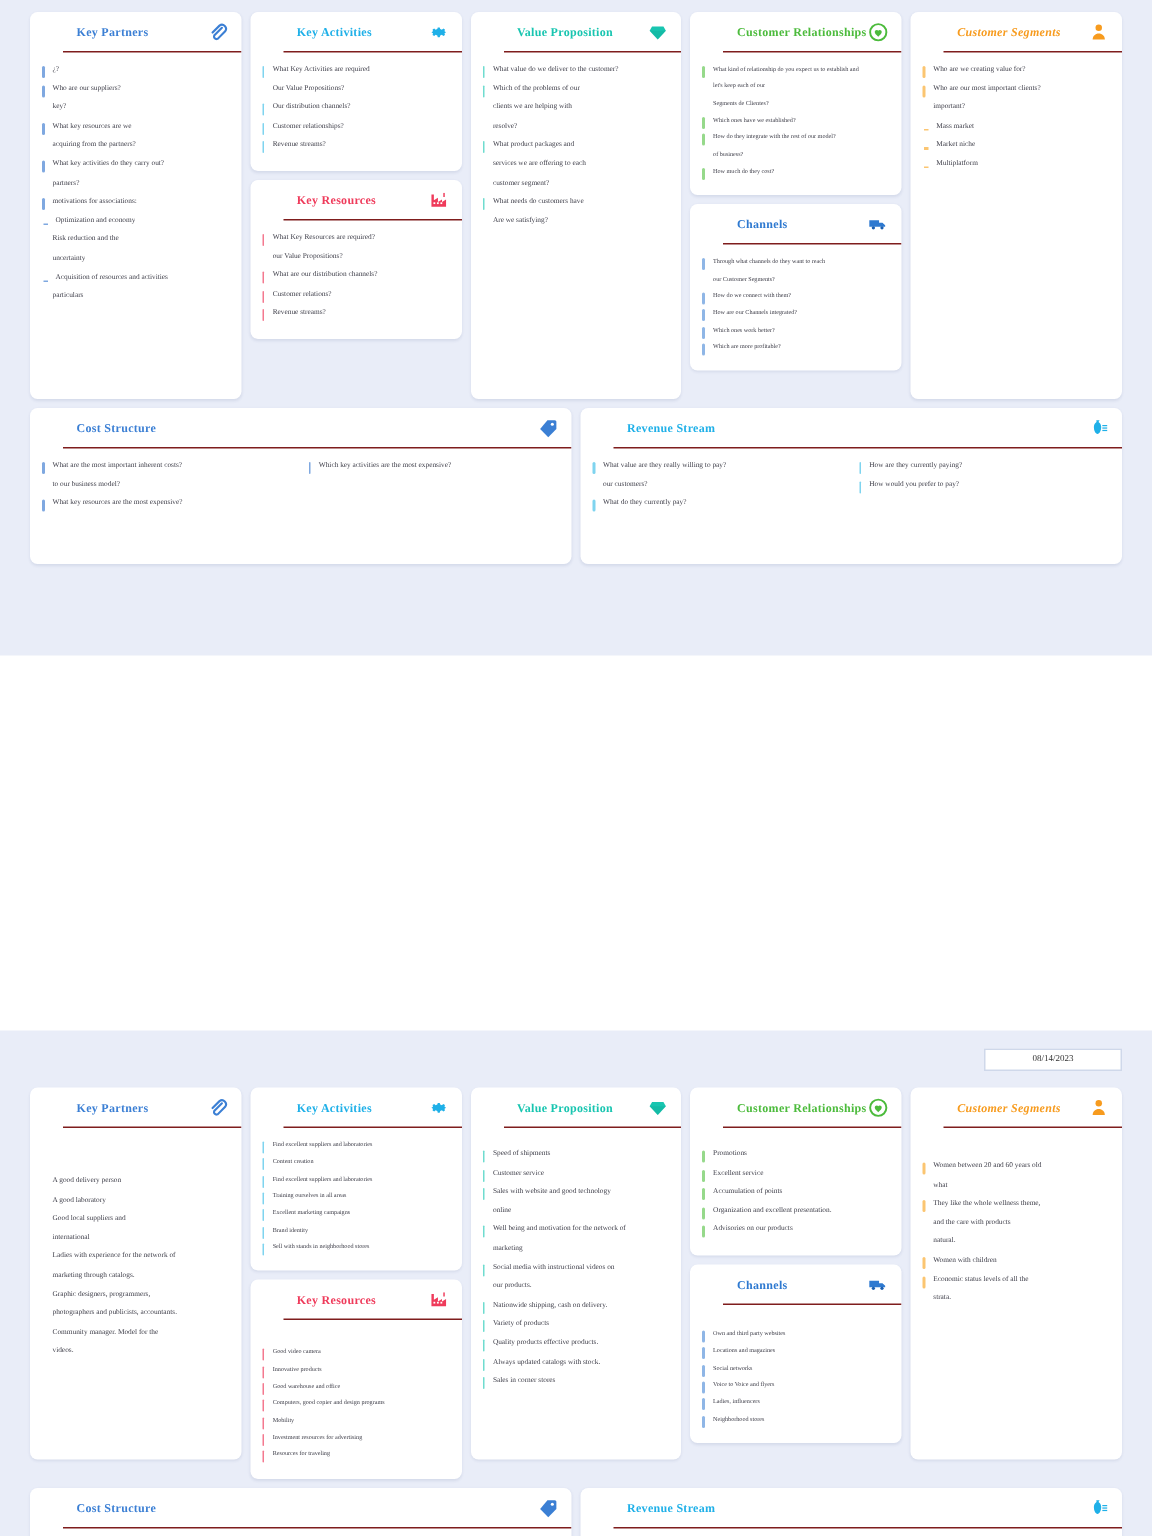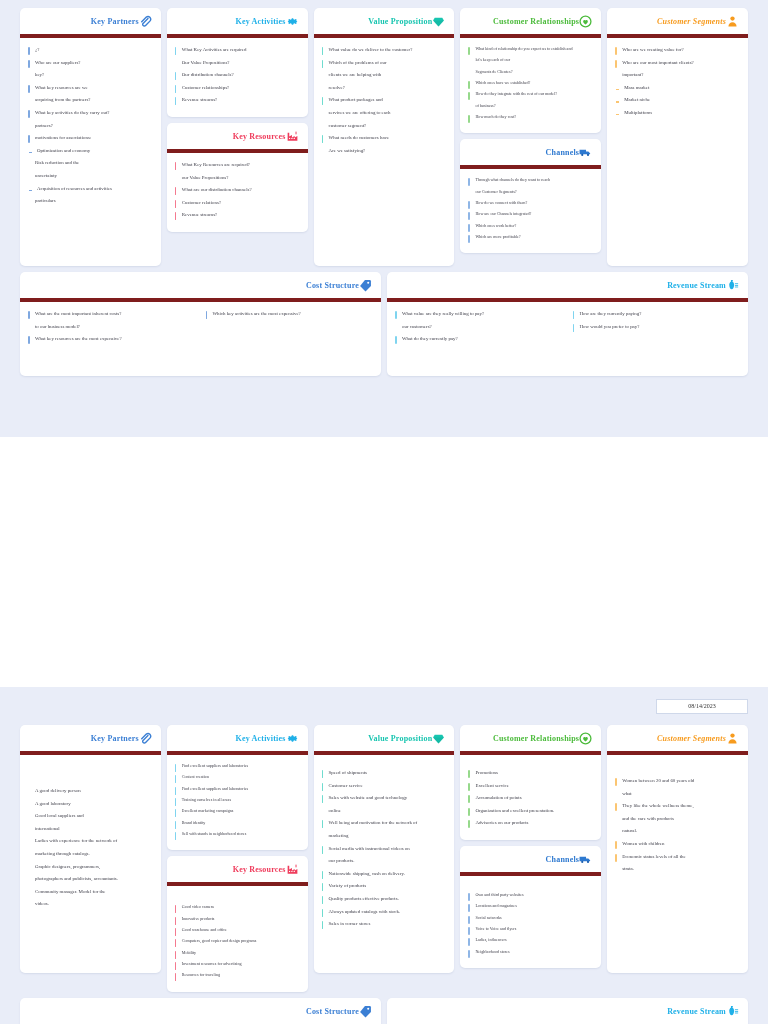--- a/index.html
+++ b/index.html
@@ -64,23 +64,24 @@
   .block {
     background: #ffffff;
     border-radius: 5px;
     box-shadow: 0 1px 2px rgba(40,60,120,0.10);
     overflow: hidden;
     position: relative;
   }
   .block-head {
     display: flex;
     align-items: center;
-    justify-content: flex-end;
+    justify-content: space-between;
     padding: 7px 9px 6px 9px;
-    border-bottom: 4px solid #7f1d1d;
+    border-bottom: 1px solid #7f1d1d;
+    margin-left: 22px;
   }
   .block-title {
     font-size: 8px;
     font-weight: bold;
     letter-spacing: .2px;
     white-space: nowrap;
   }
   .block-body { padding: 8px 8px 8px 8px; }
 
   

